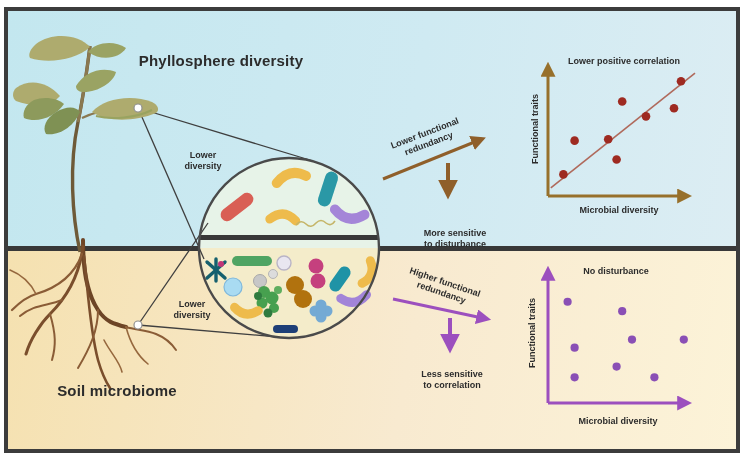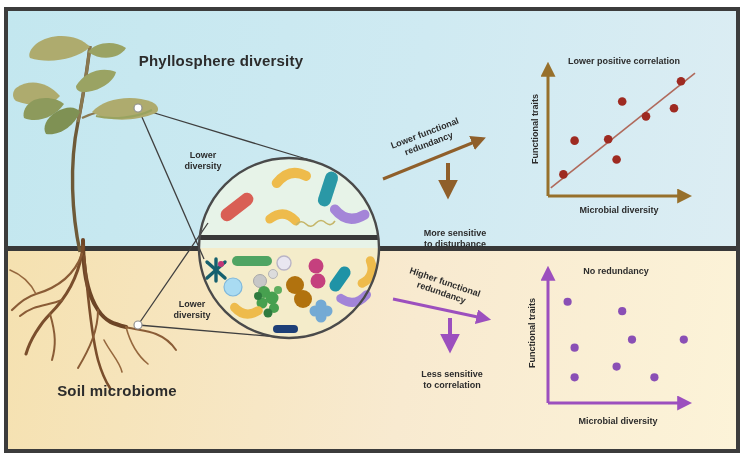--- a/index.html
+++ b/index.html
@@ -213,16 +213,16 @@
 to disturbance</div>
   <div class="lbl small rot-pos19" style="left:443px; top:288px; width:100px;">Higher functional
 redundancy</div>
   <div class="lbl small" style="left:452px; top:380px; width:90px;">Less sensitive
 to correlation</div>
 
   <div class="lbl small" style="left:624px; top:62px; width:150px;">Lower positive correlation</div>
   <div class="lbl small rot-neg90" style="left:536px; top:129px; width:90px;">Functional traits</div>
   <div class="lbl small" style="left:619px; top:211px; width:110px;">Microbial diversity</div>
 
-  <div class="lbl small" style="left:616px; top:272px; width:110px;">No redundancy</div>
+  <div class="lbl small" style="left:616px; top:272px; width:110px;">No disturbance</div>
   <div class="lbl small rot-neg90" style="left:533px; top:333px; width:90px;">Functional traits</div>
   <div class="lbl small" style="left:618px; top:422px; width:110px;">Microbial diversity</div>
 </div>
 
 </body></html>

